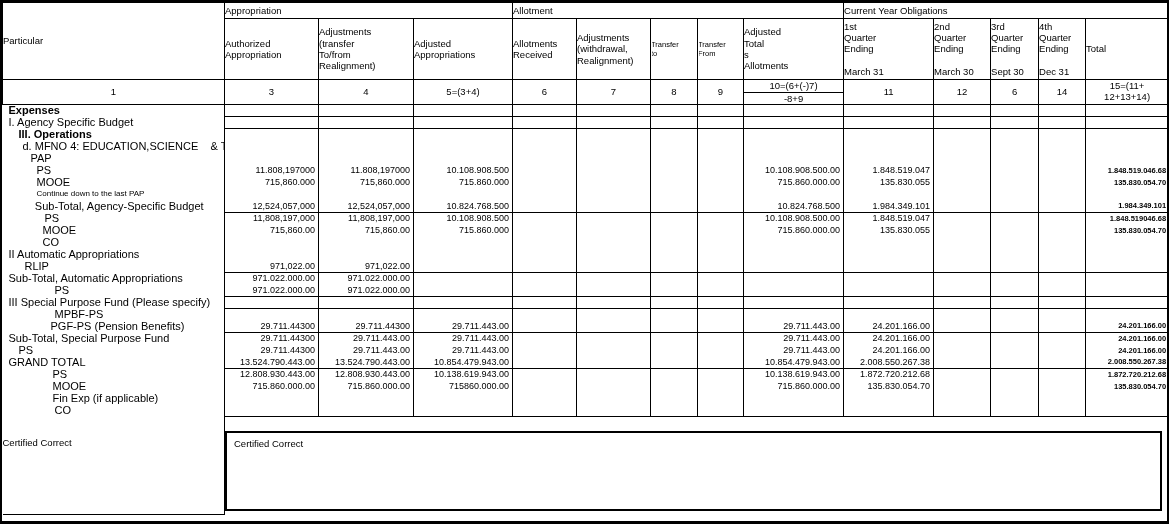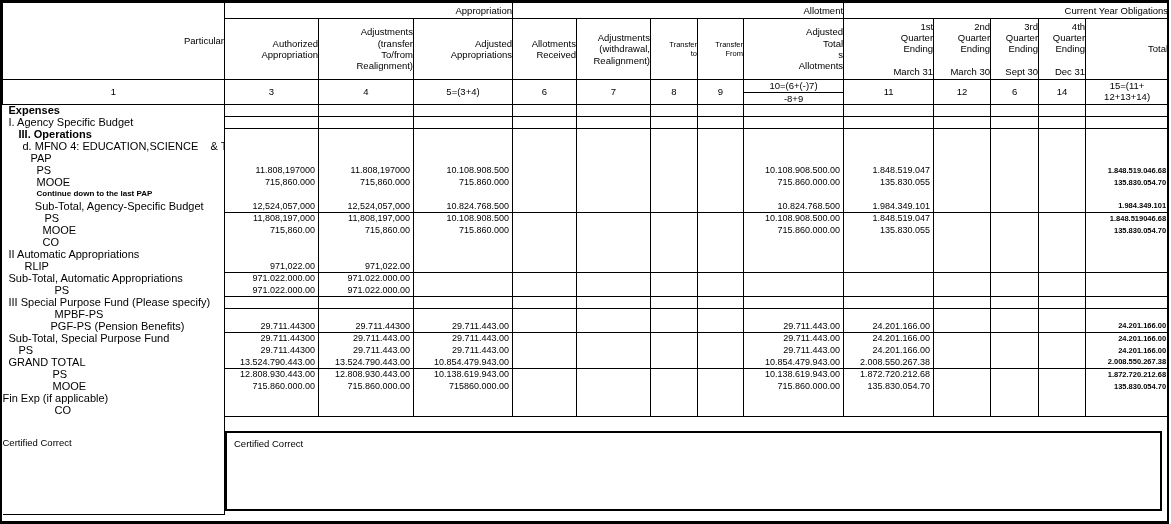--- a/index.html
+++ b/index.html
@@ -4,40 +4,40 @@
 <style>
   html,body{margin:0;padding:0;background:#fff;}
   .sheet{
     width:1169px;height:524px;box-sizing:border-box;
     border:2px solid #000;border-bottom:3px solid #000;
     font-family:"Liberation Sans",sans-serif;color:#000;background:#fff;overflow:hidden;
   }
   table{border-collapse:collapse;table-layout:fixed;width:1167px;}
   th,td{padding:0;margin:0;overflow:hidden;}
   th{font-weight:normal;font-size:9.5px;line-height:1.2;white-space:pre-line;
-     text-align:right;vertical-align:middle;border:1px solid #000;}
+     text-align:left;vertical-align:middle;border:1px solid #000;}
   .group-row th{height:15px;}
   .head-row th{height:60px;}
   .sm-head{font-size:7.5px;border-radius:14px;}
   .code-row td{height:24px;border:1px solid #000;text-align:center;
      vertical-align:middle;font-size:9.5px;line-height:1.15;}
   .big-code{font-size:11px;}
   .tiny-code{font-size:7.5px;white-space:pre-line;}
   .split-code{padding:0;}
   .split-top{border-bottom:1px solid #000;height:12px;line-height:12px;}
   .split-bot{height:11px;line-height:11px;}
   tr.data-row{height:12px;}
   td.p{border-right:1px solid #000;font-size:11px;white-space:pre;
      vertical-align:middle;line-height:1.05;}
   td.v{border-left:1px solid #000;border-right:1px solid #000;
      font-size:9px;text-align:right;padding-right:3px;vertical-align:middle;line-height:1.05;}
   td.v.col-total{font-size:7.5px;font-weight:bold;padding-right:2px;}
   td.p.bold{font-weight:bold;}
   td.p.big{font-size:11px;}
-  td.p.small{font-size:8px;font-weight:bold;}
+  td.p.small{font-size:8px;font-weight:normal;}
   td.bt{border-top:1px solid #000;}
   td.bb{border-bottom:1px solid #000;}
   tr.gap-row{height:14px;}
   tr.gap-row td{border:none;}
   tr.gap-row td.p{border-right:1px solid #000;}
   tr.footer-row{height:84px;}
   td.foot-left{vertical-align:top;padding-top:7px;font-size:9.5px;
      border-right:1px solid #000;border-bottom:1px solid #000;}
   td.foot-cell{vertical-align:top;border:none;}
   .cert-box{box-sizing:border-box;height:80px;margin-right:7px;
@@ -519,21 +519,21 @@
           <td class="v col-tto"></td>
           <td class="v col-tfrom"></td>
           <td class="v col-atot">715.860.000.00</td>
           <td class="v col-q1">135.830.054.70</td>
           <td class="v col-q2"></td>
           <td class="v col-q3"></td>
           <td class="v col-q4"></td>
           <td class="v col-total">135.830.054.70</td>
         </tr>
         <tr class="data-row">
-          <td class="p" style=" margin-left: 32px;">Fin Exp (if applicable)</td>
+          <td class="p" style="padding-left: 50px; margin-left: 32px;">Fin Exp (if applicable)</td>
           <td class="v col-auth"></td>
           <td class="v col-adj"></td>
           <td class="v col-adjap"></td>
           <td class="v col-recv"></td>
           <td class="v col-wdraw"></td>
           <td class="v col-tto"></td>
           <td class="v col-tfrom"></td>
           <td class="v col-atot"></td>
           <td class="v col-q1"></td>
           <td class="v col-q2"></td>

